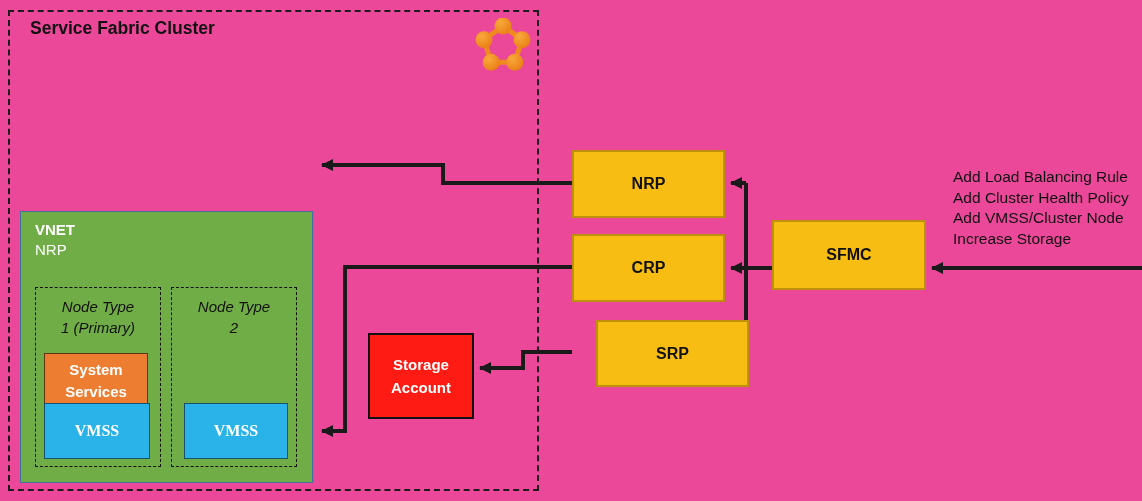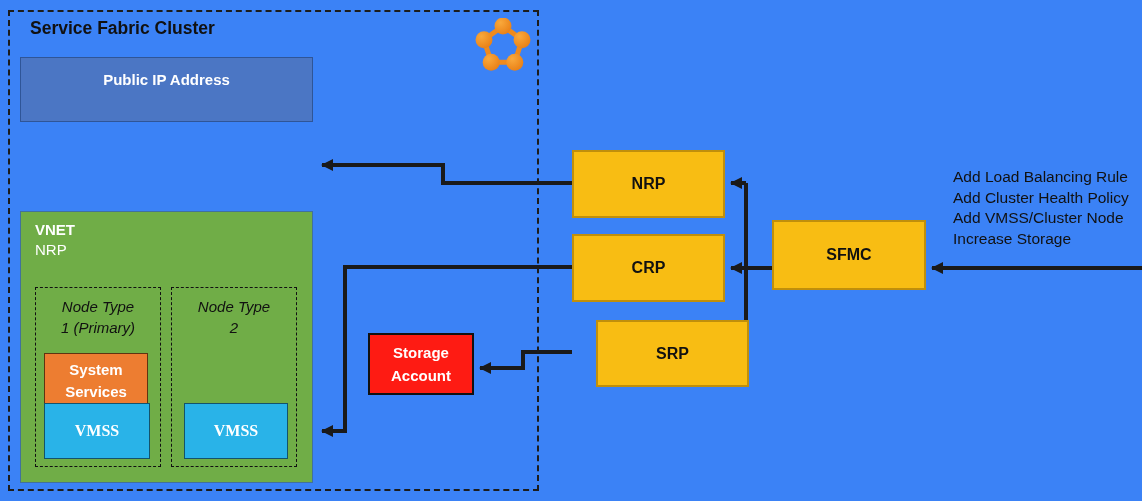--- a/index.html
+++ b/index.html
@@ -3,21 +3,21 @@
 <meta charset="utf-8">
 <style>
   html,body{margin:0;padding:0;}
   body{
     font-family:"Liberation Sans",sans-serif;
     background:#f9f9f9;
   }
   .canvas{
     position:relative;
     width:1142px;height:501px;
-    background:#3b82f6;
+    background:#ec4899;
     overflow:hidden;
   }
   .abs{position:absolute;box-sizing:border-box;}
 
   
   .cluster-box{
     left:8px;top:10px;width:531px;height:481px;
     border:2px dashed #1c1c1c;
     background:transparent;
   }
@@ -57,21 +57,21 @@
 
   .system-services{left:44px;top:341px;width:104px;height:56px;padding:0 10px;}
   .vmss-1{left:44px;top:403px;width:106px;height:56px;}
   .vmss-2{left:184px;top:403px;width:104px;height:56px;}
 
   .nrp{left:572px;top:150px;width:153px;height:68px;}
   .crp{left:572px;top:234px;width:153px;height:68px;}
   .srp{left:580px;top:320px;width:153px;height:67px;margin-left:16px;}
   .sfmc{left:772px;top:220px;width:154px;height:70px;}
 
-  .storage{left:368px;top:333px;width:106px;height:62px;padding:0 12px;line-height:1.55;}
+  .storage{left:368px;top:333px;width:106px;height:86px;padding:0 12px;line-height:1.55;}
 
   .annotations{
     left:953px;top:167px;width:190px;
     font-size:15.5px;color:#111;line-height:20.6px;
   }
 
   .arrow-layer{left:0;top:0;width:1142px;height:501px;pointer-events:none;}
   .sf-icon{left:474px;top:18px;width:58px;height:58px;}
 </style>
 </head>
@@ -106,23 +106,20 @@
 
   <svg class="abs sf-icon" viewBox="0 0 58 58" xmlns="http://www.w3.org/2000/svg">
     <polygon points="29,8 48,21.8 40.8,44.2 17.2,44.2 10,21.8" fill="none" stroke="#ef8a1d" stroke-width="5"></polygon>
     <circle cx="29" cy="8" r="8.5" fill="url(#og)"></circle>
     <circle cx="48" cy="21.8" r="8.5" fill="url(#og)"></circle>
     <circle cx="40.8" cy="44.2" r="8.5" fill="url(#og)"></circle>
     <circle cx="17.2" cy="44.2" r="8.5" fill="url(#og)"></circle>
     <circle cx="10" cy="21.8" r="8.5" fill="url(#og)"></circle>
   </svg>
 
-  <div class="abs box blue-box top-text public-ip">
-    <span>Public IP Address</span>
-  </div>
 
 
   <div class="abs green-box vnet"></div>
   <div class="abs vnet-label">VNET</div>
   <div class="abs vnet-sublabel">NRP</div>
 
   <div class="abs node-type node-type-1">
     <div>Node Type</div>
     <div>1 (Primary)</div>
   </div>

